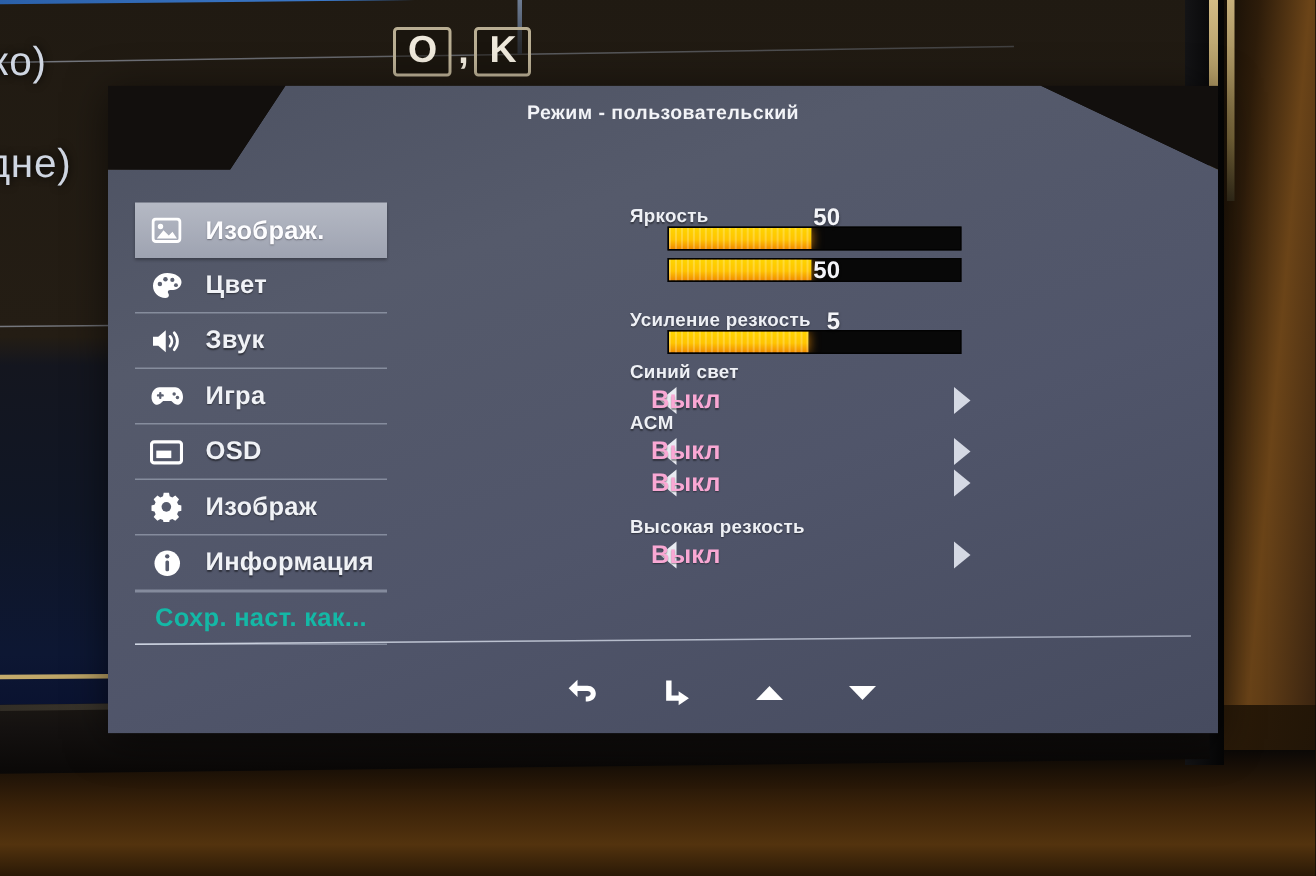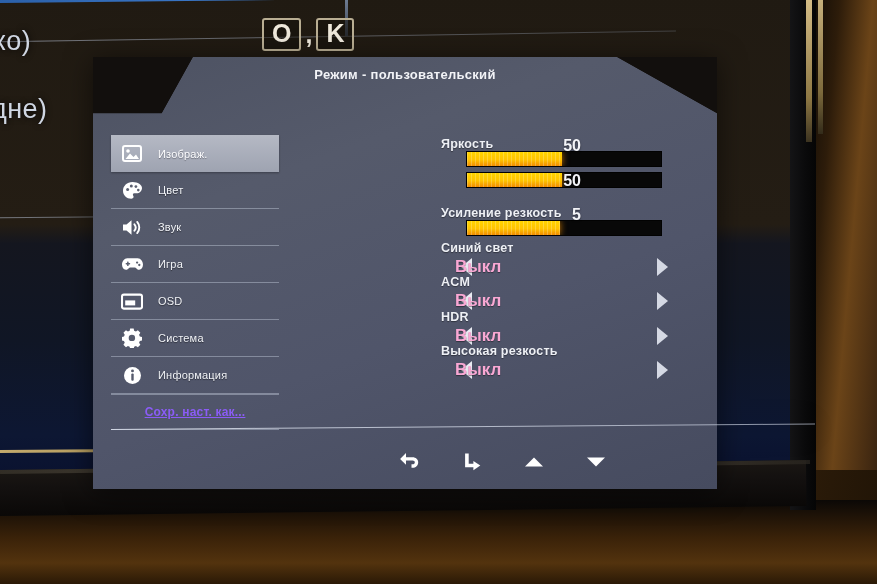--- a/index.html
+++ b/index.html
@@ -85,21 +85,21 @@
   }
   .okbox .k {
     border:2px solid #b9ae93; color:#efe9dc; font-size:25px; font-weight:bold;
     padding:1px 8px 3px; line-height:1; border-radius:3px;
     background:rgba(20,16,10,.5);
   }
   .okbox .comma { color:#efe9dc; font-size:25px; font-weight:bold; }
 
   
   #osd {
-    position:absolute; left:93px; top:57px; width:624px; height:432px;
+    position:absolute; left:72px; top:57px; width:740px; height:432px;
     filter:drop-shadow(0 4px 14px rgba(0,0,0,.55));
   }
   .osd-body {
     position:absolute; inset:0;
     background:linear-gradient(160deg,#4d5262 0%, #555a6b 28%, #50556a 60%, #464b5f 100%);
     clip-path:polygon(0% 13%, 11% 13%, 16% 0%, 84% 0%, 100% 13%, 100% 100%, 0% 100%);
   }
   .osd-header {
     position:absolute; left:0; top:0; width:100%; height:56px;
     background:#120f0d;
@@ -124,31 +124,31 @@
   .side-item:first-child { border-bottom:none; }
   .side-item.active {
     background:linear-gradient(180deg,#b5b9c4,#9ea3b1);
     border-bottom:none; box-shadow:0 1px 2px rgba(0,0,0,.3);
   }
   .side-item .ico {
     width:24px; height:21px; display:flex; align-items:center; justify-content:center;
     color:#fff; flex:none;
   }
   .side-item .lbl {
-    color:#f0f2f6; font-size:11px; font-weight:normal; letter-spacing:.2px;
+    color:#f0f2f6; font-size:17px; font-weight:bold; letter-spacing:.2px;
     text-shadow:0 1px 1px rgba(0,0,0,.45);
   }
   .side-item.active .lbl { color:#fdfdff; text-shadow:0 1px 1px rgba(60,60,70,.55); }
   .side-save {
     height:36px; display:flex; align-items:center; justify-content:center;
     border-top:1px solid rgba(196,204,219,.45);
     border-bottom:1px solid rgba(196,204,219,.45);
   }
   .side-save .lbl {
-    color:#8b5cf6; font-size:12px; font-weight:bold; letter-spacing:.2px;text-decoration:underline;
+    color:#14b8a6; font-size:17px; font-weight:bold; letter-spacing:.2px;
   }
 
   
   .settings { position:absolute; left:222px; top:80px; width:498px; }
   .row {
     height:34.5px; display:flex; align-items:center; position:relative;flex-direction:column;
   }
   .row .name {
     width:246px; color:#eef0f5; font-size:12.5px; font-weight:bold;
     letter-spacing:.2px; text-shadow:0 1px 1px rgba(0,0,0,.4);
@@ -305,21 +305,21 @@
       <span class="lbl">OSD</span>
     </div>
 
     <div class="side-item">
       <span class="ico">
         <svg width="20" height="20" viewBox="0 0 20 20">
           <path d="M8.1 1h3.8l.5 2.5 1.9.8 2.1-1.4 2.7 2.7-1.4 2.1.8 1.9 2.5.5v3.8l-2.5.5-.8 1.9 1.4 2.1-2.7 2.7-2.1-1.4-1.9.8-.5 2.5H8.1l-.5-2.5-1.9-.8-2.1 1.4L.9 18.4l1.4-2.1-.8-1.9L-1 13.9v-3.8l2.5-.5.8-1.9L.9 5.6l2.7-2.7 2.1 1.4 1.9-.8z" fill="#fff" transform="translate(.6,-.4) scale(.93)"></path>
           <circle cx="9.9" cy="9.9" r="3.2" fill="#565b6d"></circle>
         </svg>
       </span>
-      <span class="lbl">Система</span>
+      <span class="lbl">Изображ</span>
     </div>
 
     <div class="side-item">
       <span class="ico">
         <svg width="19" height="19" viewBox="0 0 19 19">
           <circle cx="9.5" cy="9.5" r="8.5" fill="#fff"></circle>
           <circle cx="9.5" cy="4.9" r="1.45" fill="#565b6d"></circle>
           <rect x="8.3" y="7.6" width="2.4" height="7.2" rx="1" fill="#565b6d"></rect>
         </svg>
       </span>
@@ -368,21 +368,20 @@
     <div class="row">
       <span class="name">ACM</span>
       <span class="opt-zone">
         <span class="arrow-l"></span>
         <span class="opt-val">Выкл</span>
         <span class="arrow-r"></span>
       </span>
     </div>
 
     <div class="row">
-      <span class="name">HDR</span>
       <span class="opt-zone">
         <span class="arrow-l"></span>
         <span class="opt-val">Выкл</span>
         <span class="arrow-r"></span>
       </span>
     </div>
 
     <div class="row">
       <span class="name">Высокая резкость</span>
       <span class="opt-zone">

